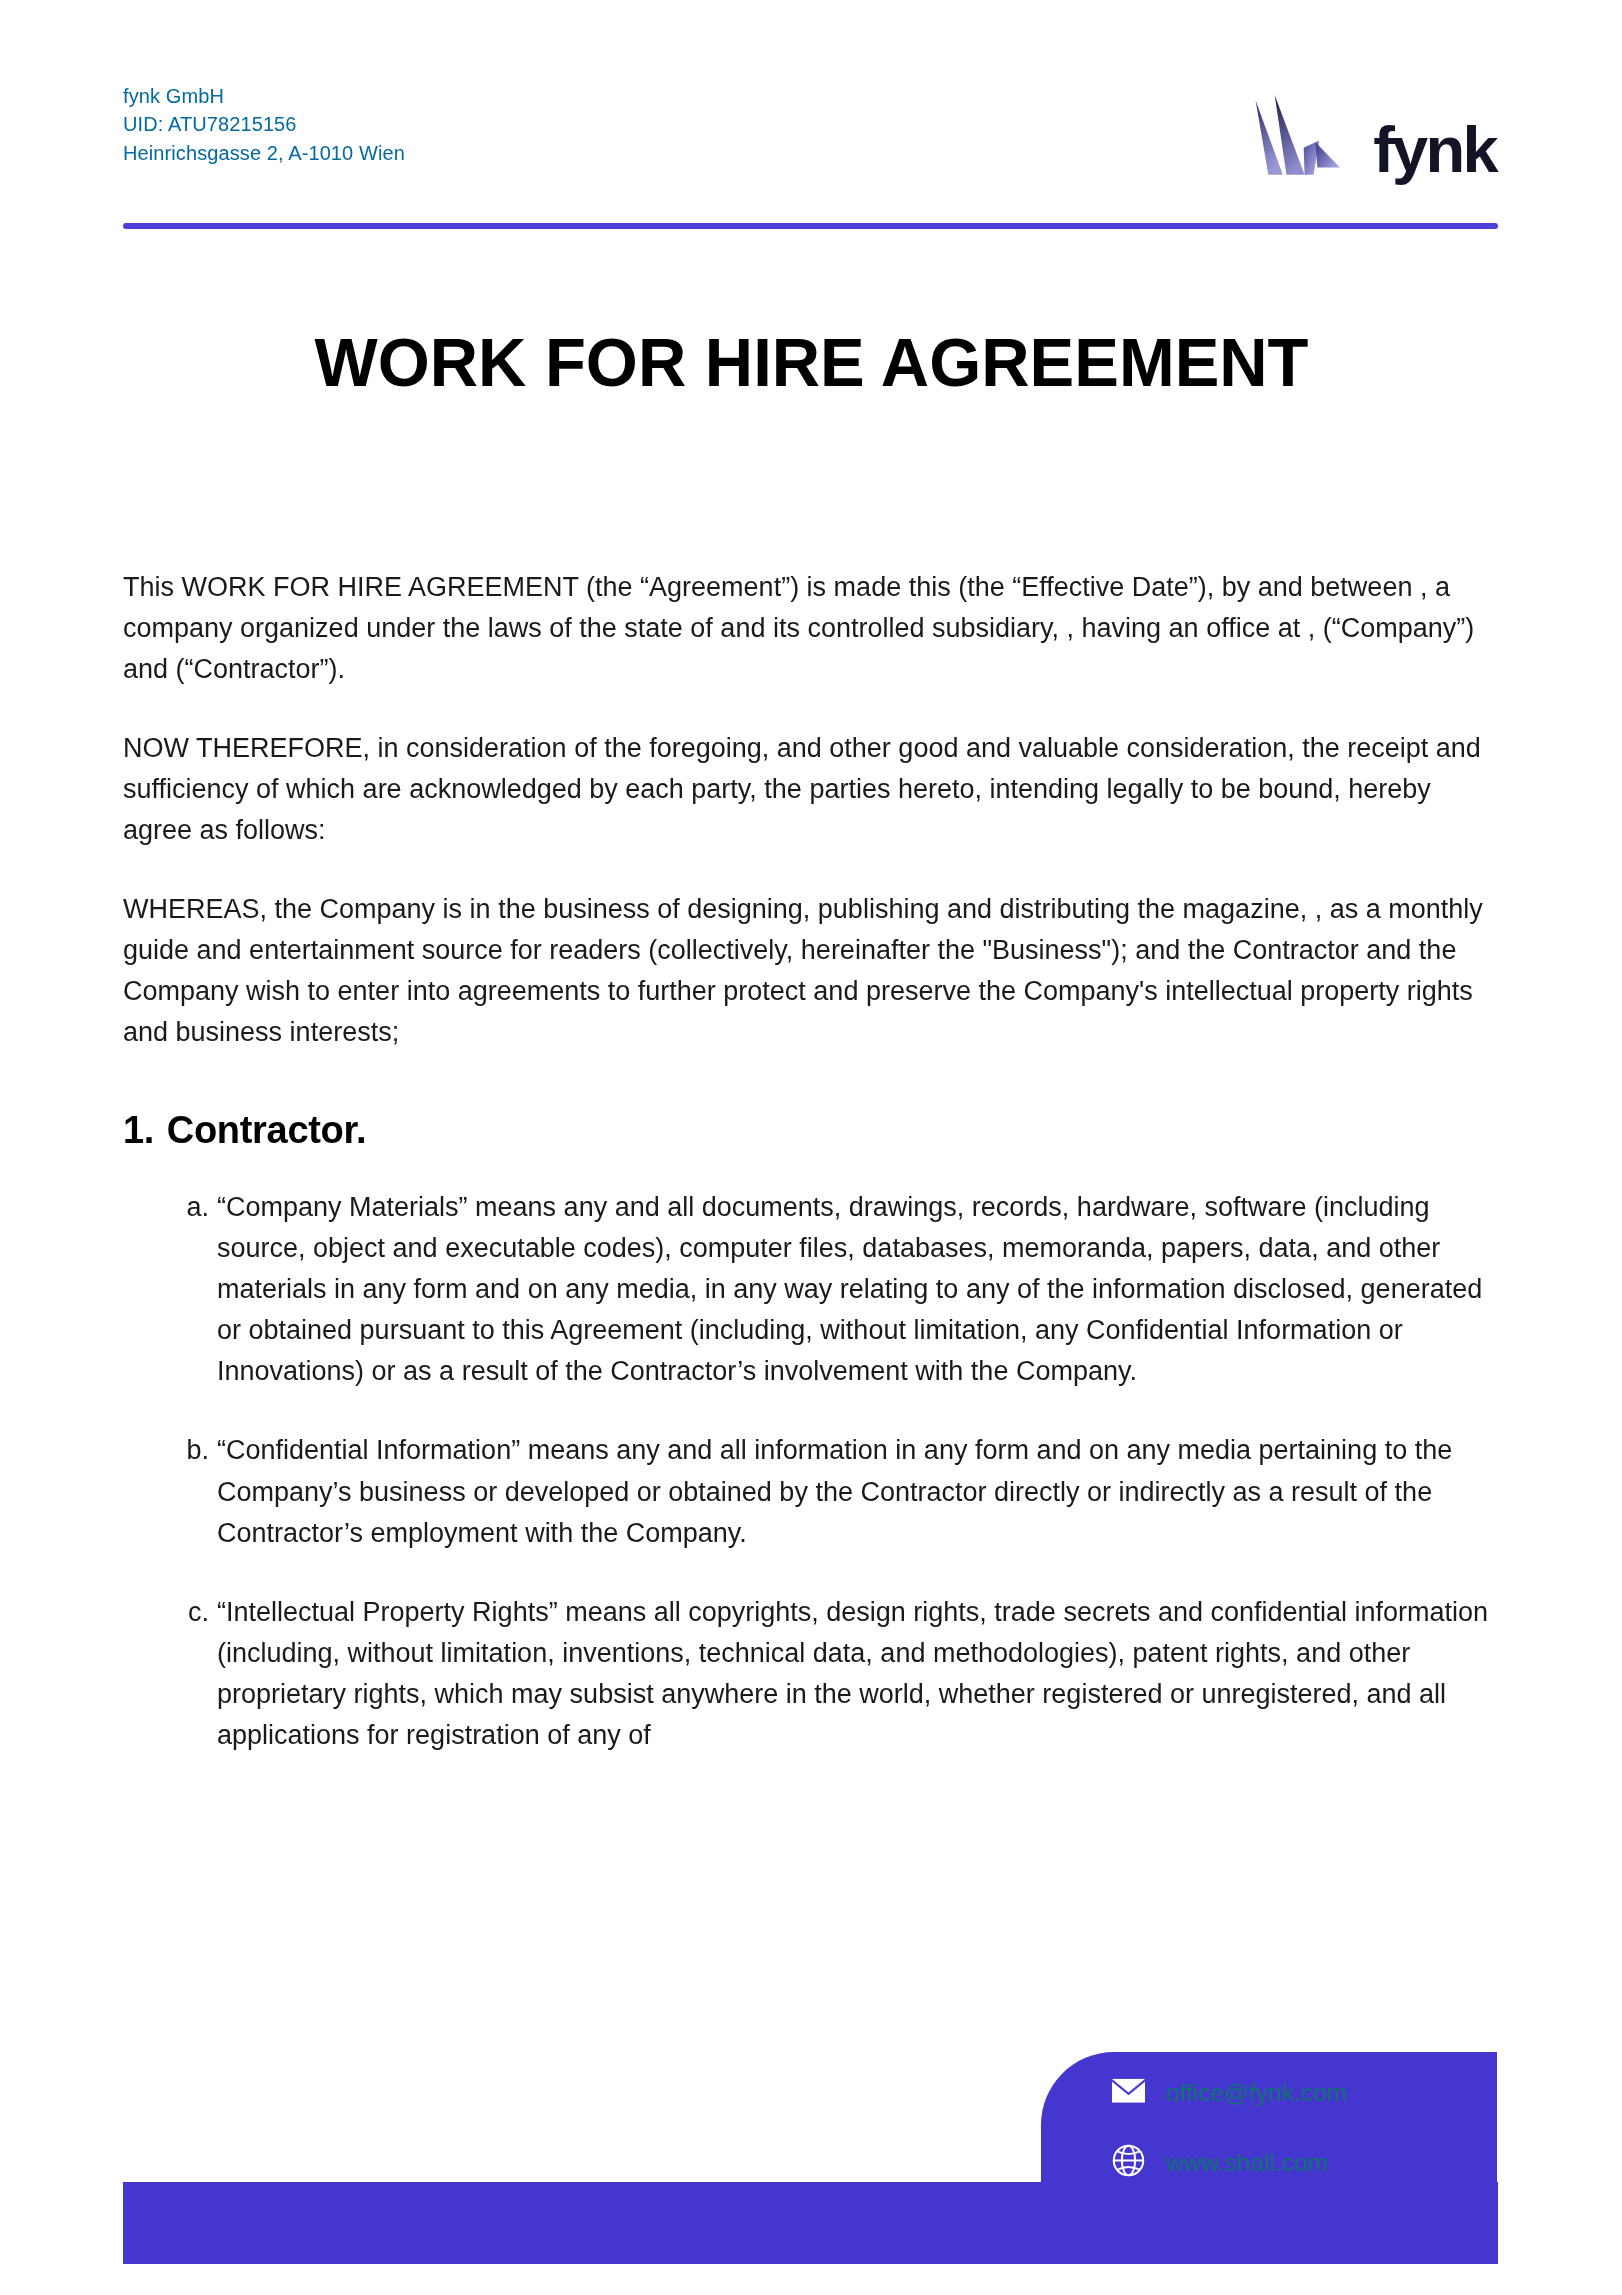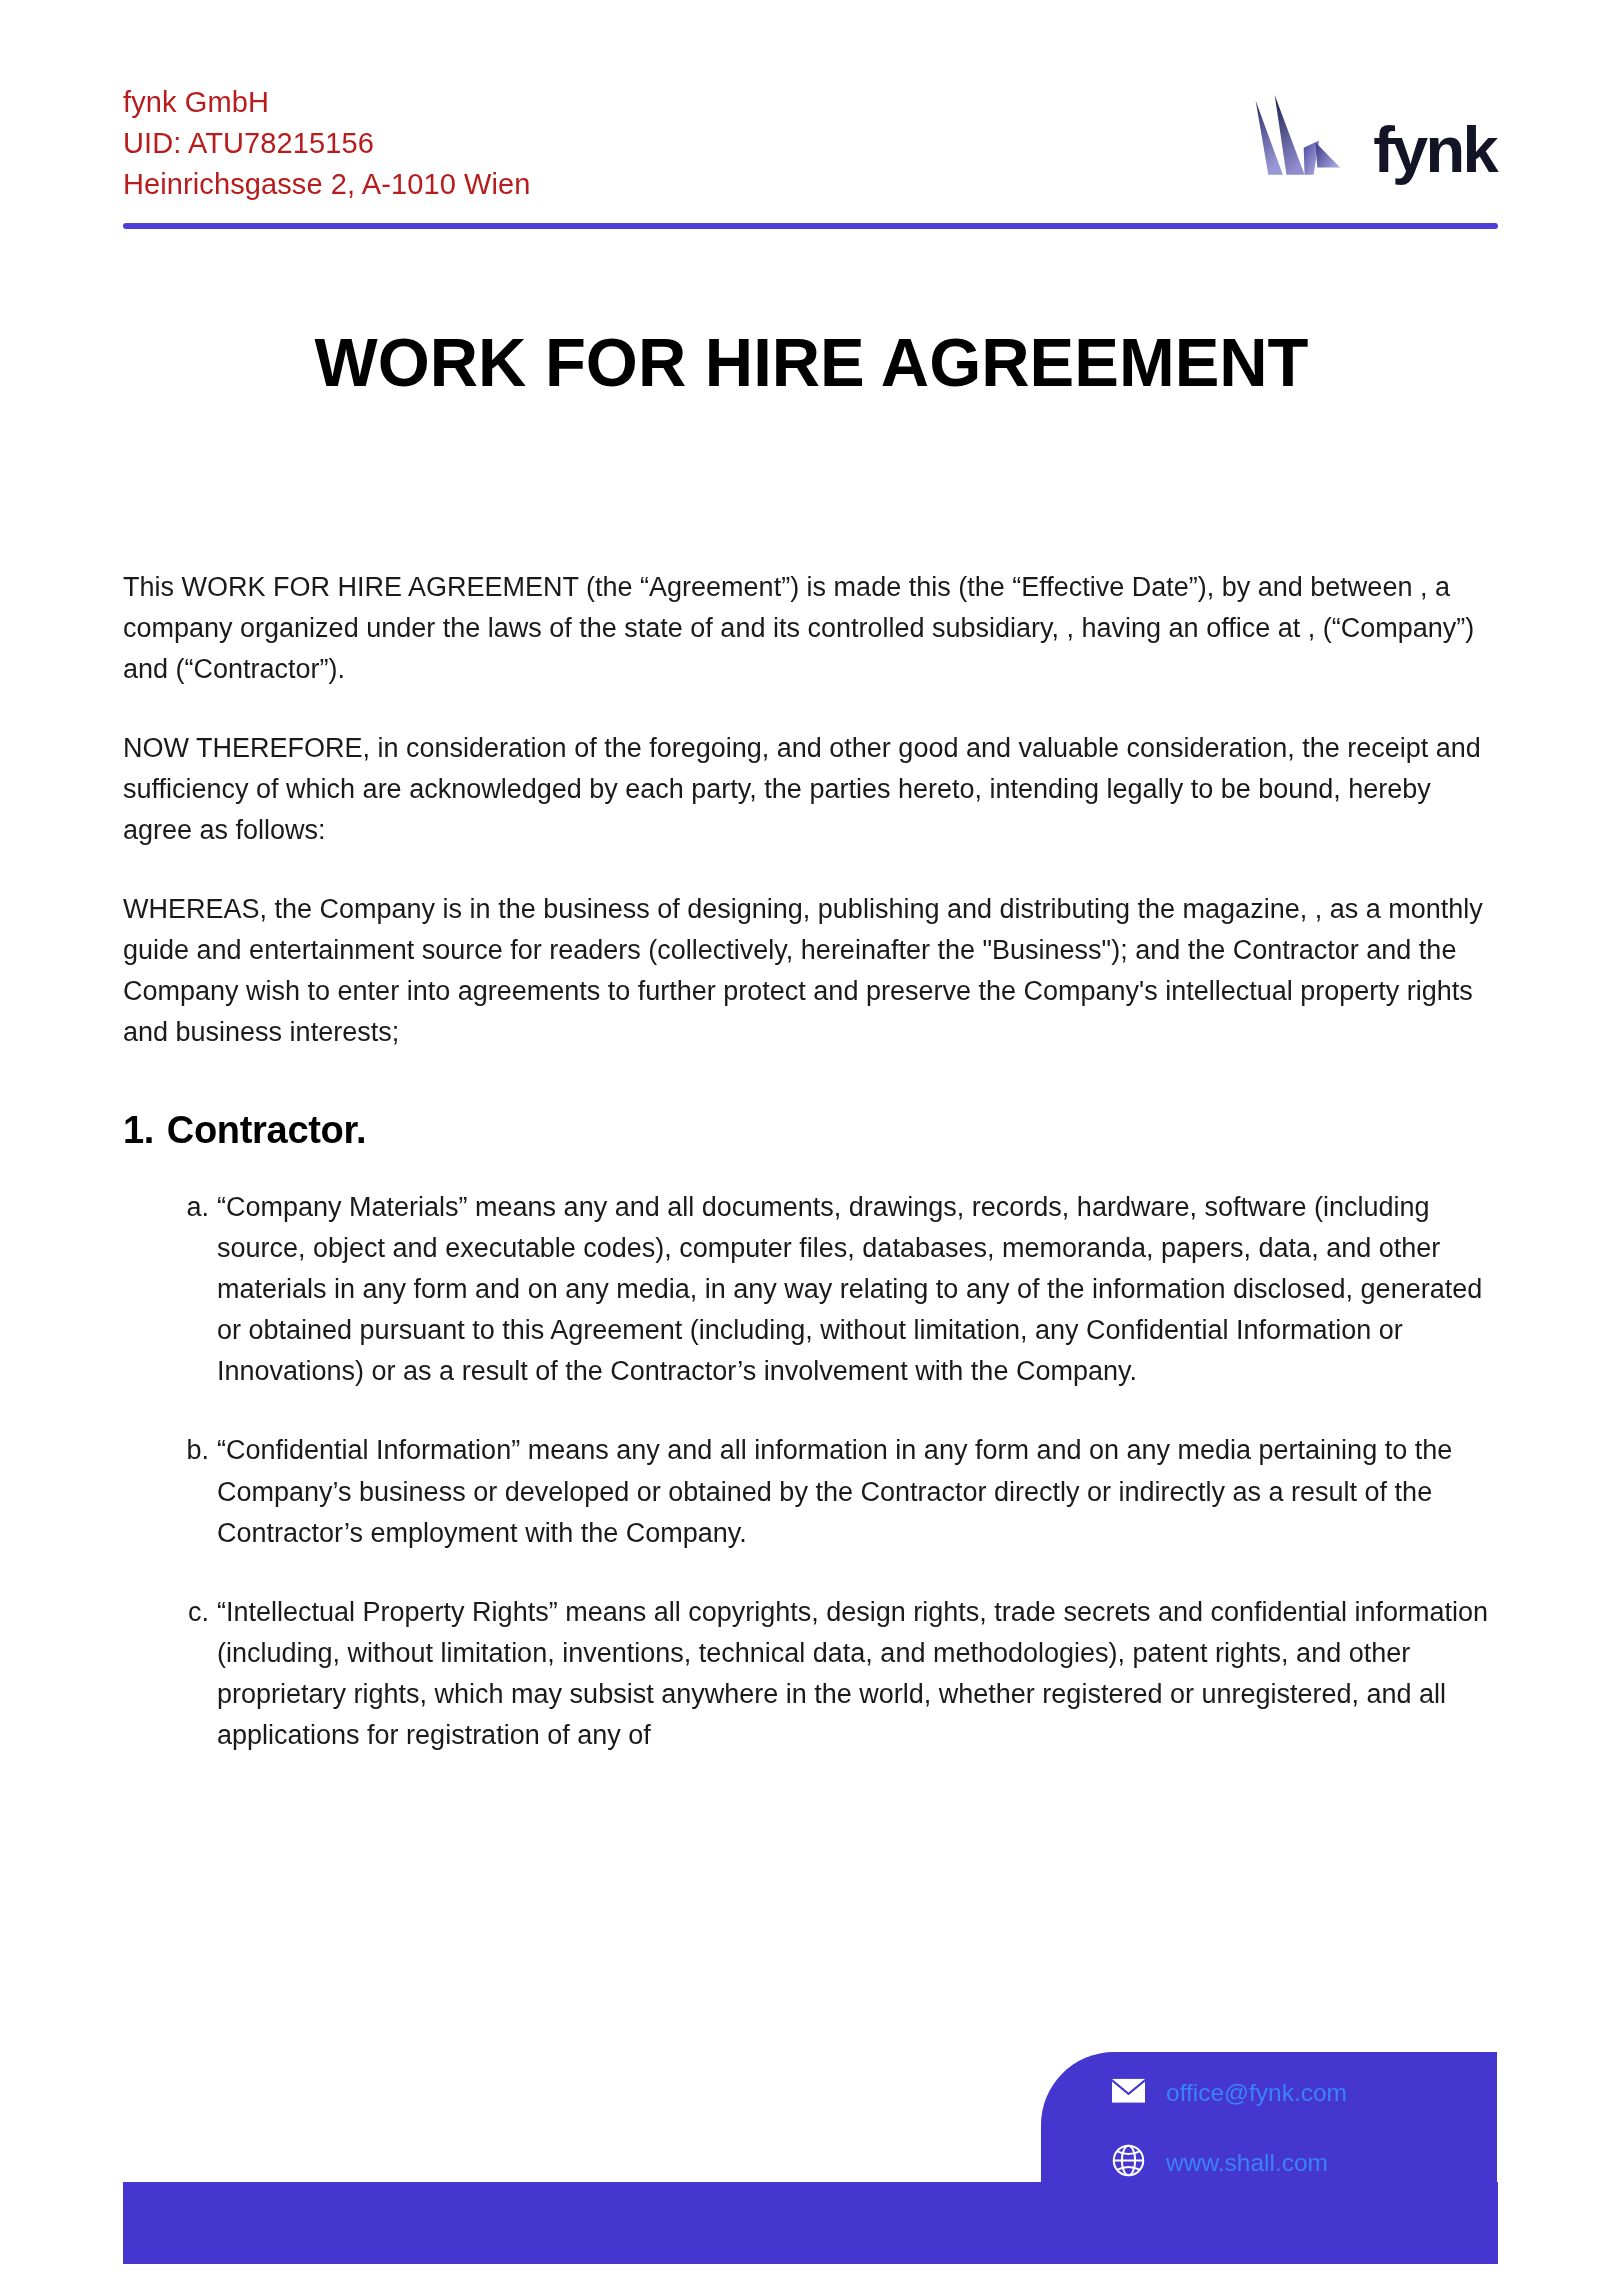--- a/index.html
+++ b/index.html
@@ -26,23 +26,23 @@
     position: absolute;
     left: 123px;
     top: 82px;
     width: 1373px;
     height: 109px;
     display: flex;
     align-items: flex-start;
     justify-content: space-between;
   }
   .company-block {
-    font-size: 29px;
+    font-size: 20px;
     line-height: 1.42;
-    color: #b91c1c;
+    color: #0369a1;
     letter-spacing: 0.1px;
   }
   .company-block div { white-space: nowrap; }
 
   .logo {
     display: flex;
     align-items: center;
     gap: 14.5px;
     margin-top: 1.8px;
   }
@@ -174,21 +174,21 @@
     width: 391px;
     display: flex;
     flex-direction: column;
     gap: 35px;
     pointer-events: auto;
   }
   .footer-line {
     display: flex;
     align-items: center;
     gap: 20px;
-    color: #3b82f6;
+    color: #0f766e;
     font-size: 24.5px;
     line-height: 1;
   }
   .footer-line .fico { flex: none; display: block; }
 </style>
 </head>
 <body>
 
 <div class="page">
 

